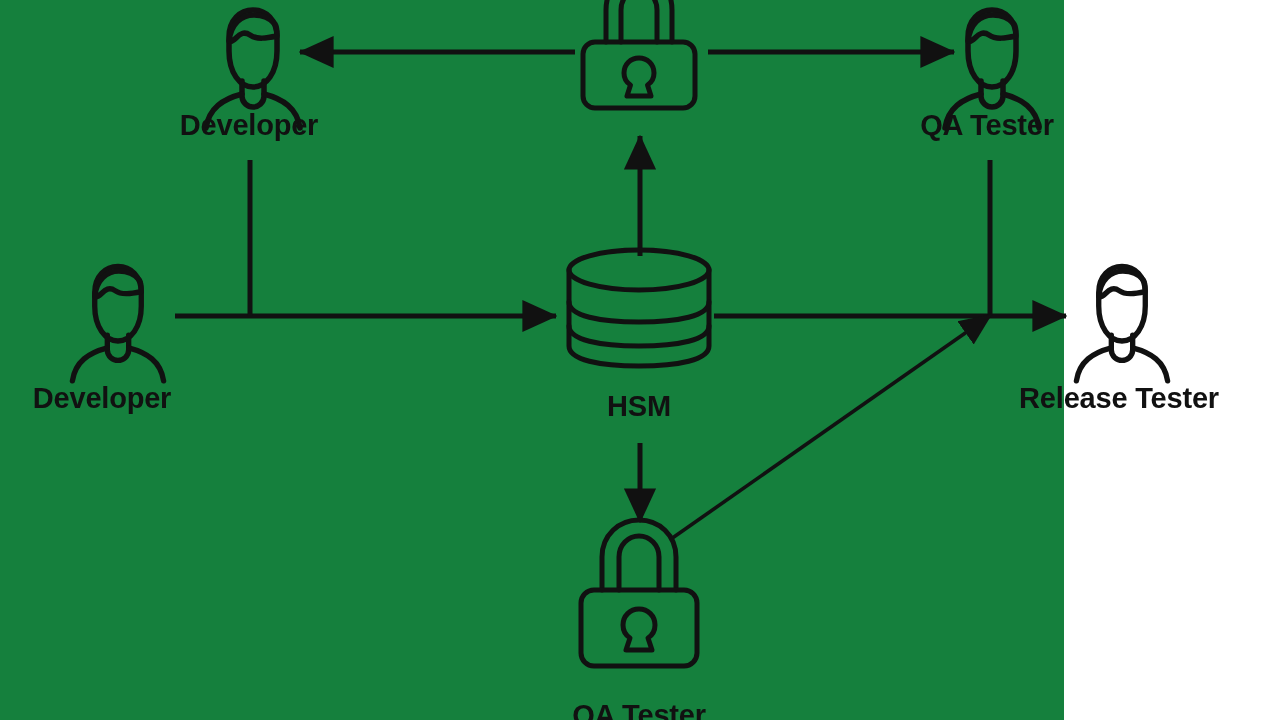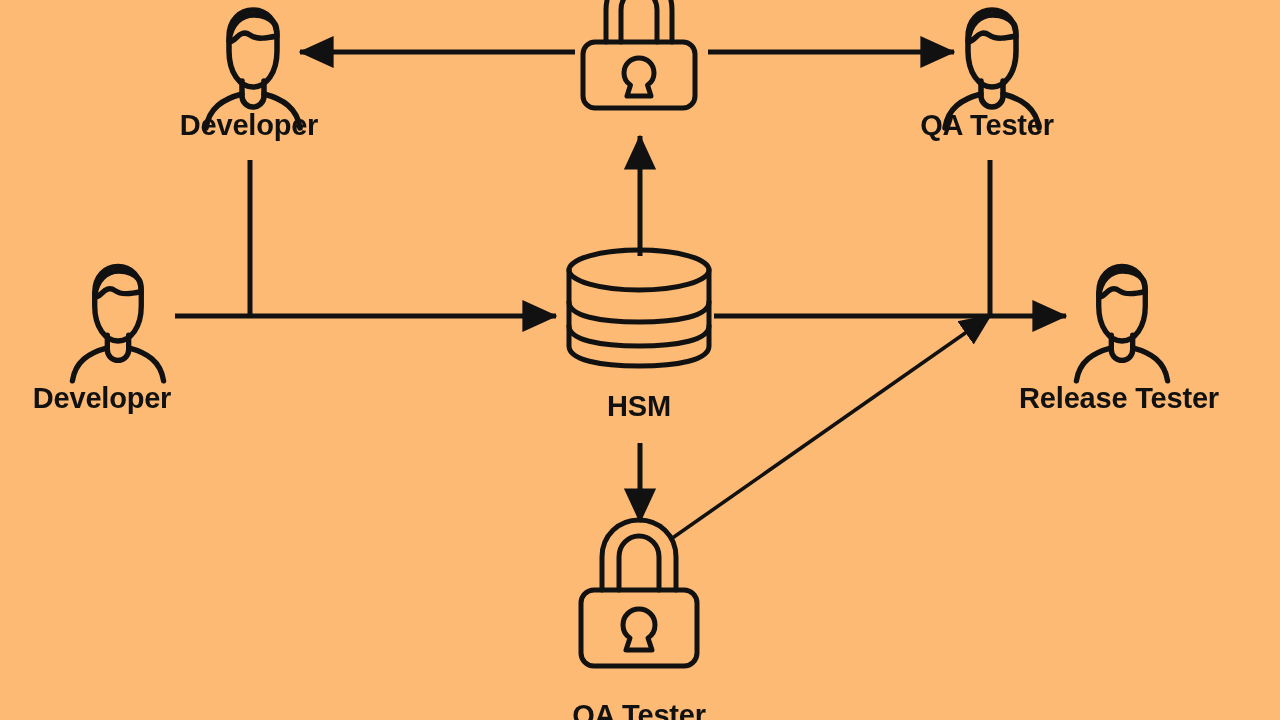--- a/index.html
+++ b/index.html
@@ -8,23 +8,23 @@
     background: #ffffff;
   }
   body {
     width: 1280px;
     height: 720px;
     overflow: hidden;
     font-family: "Liberation Sans", sans-serif;
   }
   #diagram-root {
     position: relative;
-    width: 1280px;
+    width: 1064px;
     height: 720px;
-    background: #fdba74;
+    background: #15803d;
   }
   #diagram-svg {
     position: absolute;
     top: 0;
     left: 0;
     width: 1280px;
     height: 720px;
     display: block;
   }
   .node-label {

